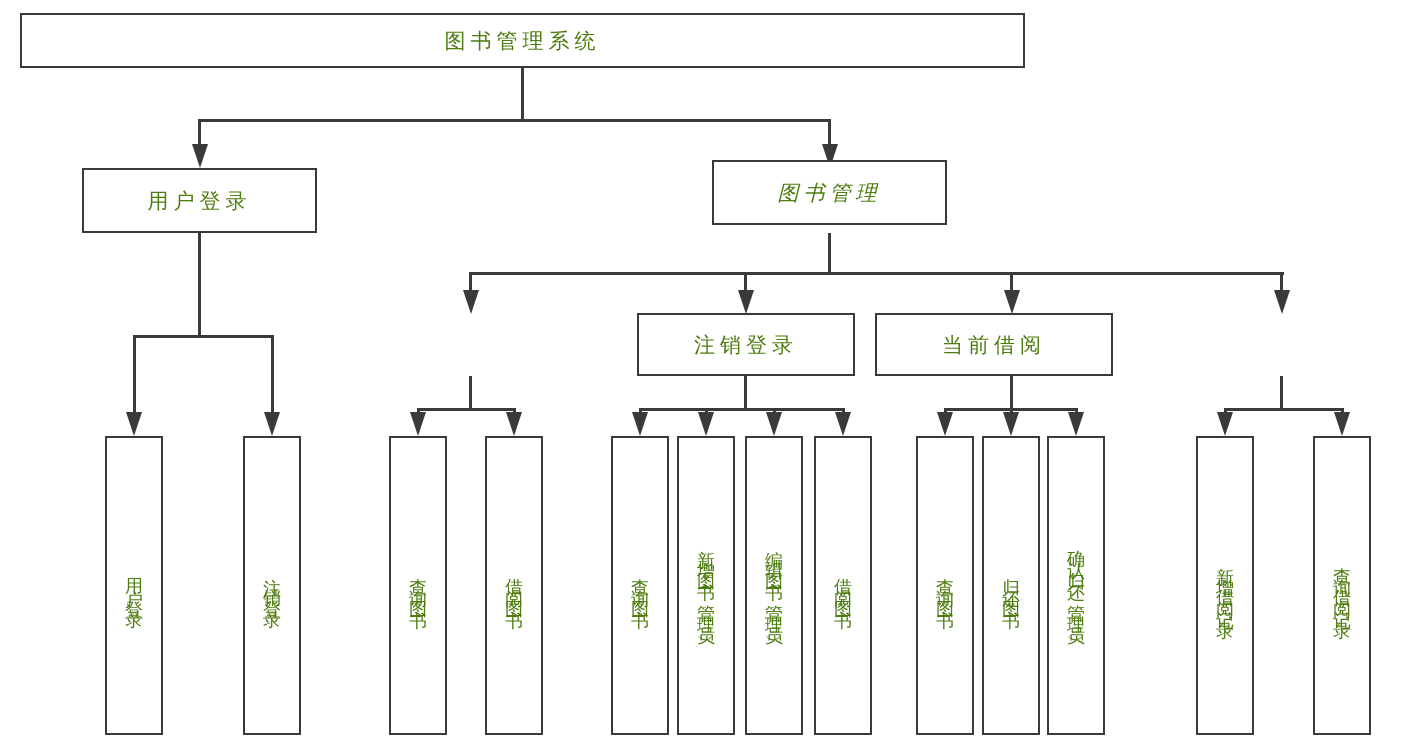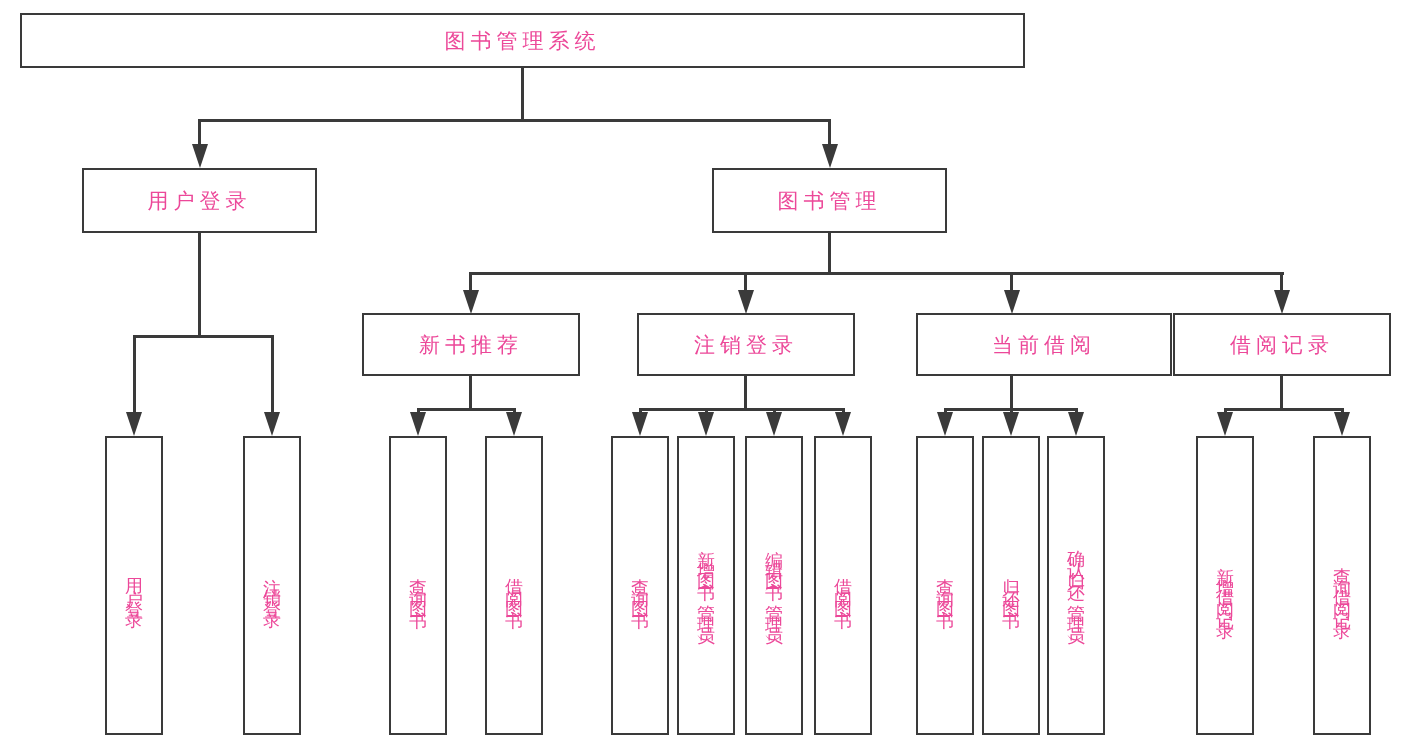--- a/index.html
+++ b/index.html
@@ -16,21 +16,21 @@
     overflow: hidden;
   }
   .node {
     position: absolute;
     box-sizing: border-box;
     background: #ffffff;
     border: 2px solid #3a3a3a;
     display: flex;
     align-items: center;
     justify-content: center;
-    color: #ec4899;
+    color: #4d7c0f;
     font-size: 21px;
     letter-spacing: 5px;
     white-space: nowrap;
   }
   .node.leaf span {
     writing-mode: vertical-rl;
     text-orientation: mixed;
     font-size: 18px;
     letter-spacing: 11px;
     line-height: 1;
@@ -71,21 +71,21 @@
   <div class="line" style="left:521px; top:68px; width:3px; height:53px;"></div>
   <div class="line" style="left:198px; top:119px; width:633px; height:3px;"></div>
   <div class="line" style="left:198px; top:119px; width:3px; height:28px;"></div>
   <div class="arrowhead" style="left:192px; top:144px;"></div>
   <div class="line" style="left:828px; top:119px; width:3px; height:28px;"></div>
   <div class="arrowhead" style="left:822px; top:144px;"></div>
 
   <div class="node" style="left:82px; top:168px; width:235px; height:65px;">
     <span>用户登录</span>
   </div>
-  <div class="node" style="left:712px; top:168px; width:235px; height:65px;">
+  <div class="node" style="left:712px; top:160px; width:235px; height:65px;font-style:italic;">
     <span>图书管理</span>
   </div>
 
   <div class="line" style="left:198px; top:233px; width:3px; height:104px;"></div>
   <div class="line" style="left:133px; top:335px; width:141px; height:3px;"></div>
   <div class="line" style="left:133px; top:335px; width:3px; height:80px;"></div>
   <div class="arrowhead" style="left:126px; top:412px;"></div>
   <div class="line" style="left:271px; top:335px; width:3px; height:80px;"></div>
   <div class="arrowhead" style="left:264px; top:412px;"></div>
 
@@ -93,31 +93,25 @@
   <div class="line" style="left:470px; top:272px; width:814px; height:3px;"></div>
   <div class="line" style="left:469px; top:272px; width:3px; height:20px;"></div>
   <div class="arrowhead" style="left:463px; top:290px;"></div>
   <div class="line" style="left:744px; top:272px; width:3px; height:20px;"></div>
   <div class="arrowhead" style="left:738px; top:290px;"></div>
   <div class="line" style="left:1010px; top:272px; width:3px; height:20px;"></div>
   <div class="arrowhead" style="left:1004px; top:290px;"></div>
   <div class="line" style="left:1280px; top:272px; width:3px; height:20px;"></div>
   <div class="arrowhead" style="left:1274px; top:290px;"></div>
 
-  <div class="node" style="left:362px; top:313px; width:218px; height:63px;">
-    <span>新书推荐</span>
-  </div>
   <div class="node" style="left:637px; top:313px; width:218px; height:63px;">
     <span>注销登录</span>
   </div>
-  <div class="node" style="left:916px; top:313px; width:256px; height:63px;">
+  <div class="node" style="left:875px; top:313px; width:238px; height:63px;">
     <span>当前借阅</span>
-  </div>
-  <div class="node" style="left:1173px; top:313px; width:218px; height:63px;">
-    <span>借阅记录</span>
   </div>
 
   <div class="line" style="left:469px; top:376px; width:3px; height:34px;"></div>
   <div class="line" style="left:417px; top:408px; width:99px; height:3px;"></div>
   <div class="line" style="left:417px; top:408px; width:3px; height:10px;"></div>
   <div class="arrowhead" style="left:410px; top:412px;"></div>
   <div class="line" style="left:513px; top:408px; width:3px; height:10px;"></div>
   <div class="arrowhead" style="left:506px; top:412px;"></div>
 
   <div class="line" style="left:744px; top:376px; width:3px; height:34px;"></div>

